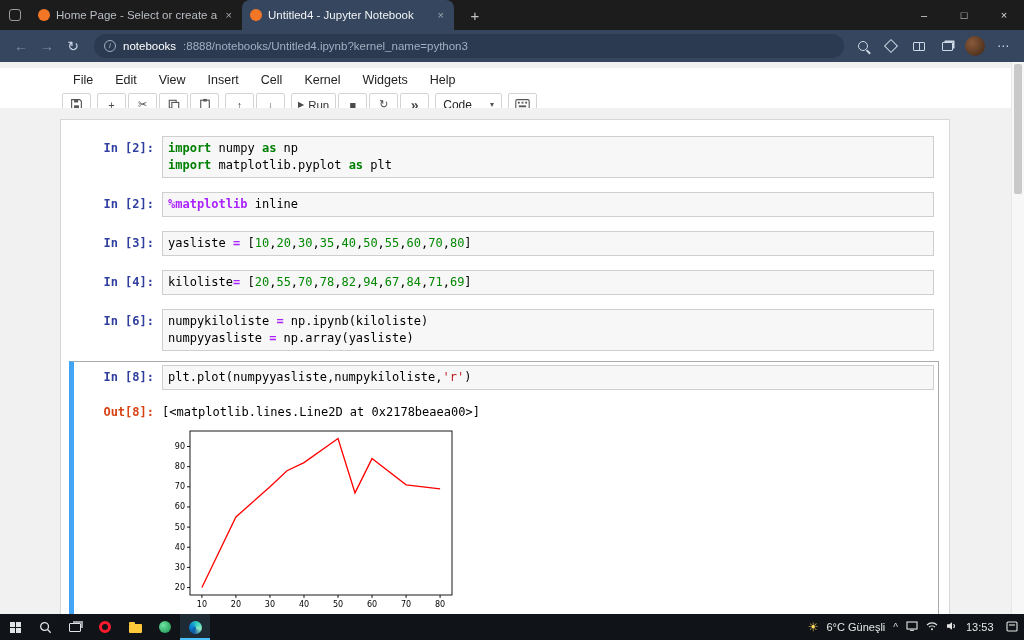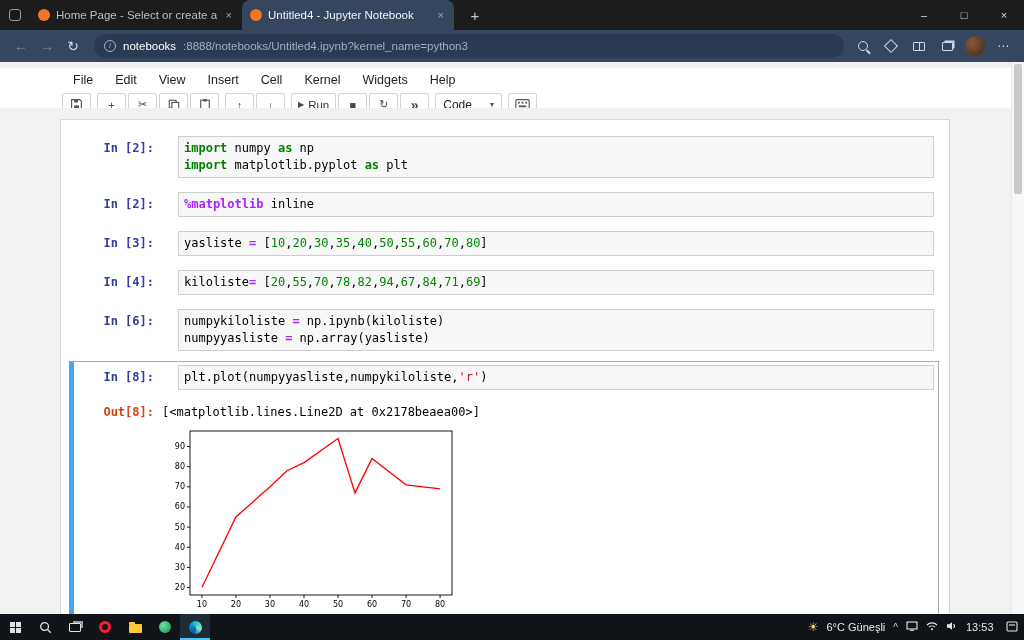--- a/index.html
+++ b/index.html
@@ -58,21 +58,21 @@
 
   
   .nbarea{position:absolute;left:0;top:108px;right:0;bottom:26px;background:#f1f1f1;overflow:hidden}
   .container{position:absolute;left:60px;top:11px;width:890px;height:560px;background:#fff;border:1px solid #d7d7d7;padding:12px 10px 10px 2px;overflow:hidden}
   .cell{border:1px solid transparent;border-left:5px solid transparent;padding:3px 4px;margin:0 0 6px 6px}
   .cell.selected{border-color:#ababab;border-left-color:#42A5F5}
   .cell-row{display:flex;align-items:flex-start}
   .prompt{width:76px;flex:none;text-align:right;font-family:"DejaVu Sans Mono","Liberation Mono",monospace;font-size:12px;line-height:17px;padding-top:4px;font-weight:bold}
   .in-prompt{color:#303F9F}
   .out-prompt{color:#D84315}
-  .input-box{flex:1;margin-left:24px;border:1px solid #cfcfcf;background:#f7f7f7;padding:3px 5px;font-family:"DejaVu Sans Mono","Liberation Mono",monospace;font-size:12px;line-height:17px;color:#000;min-height:25px}
+  .input-box{flex:1;margin-left:8px;border:1px solid #cfcfcf;background:#f7f7f7;padding:3px 5px;font-family:"DejaVu Sans Mono","Liberation Mono",monospace;font-size:12px;line-height:17px;color:#000;min-height:25px}
   .code-line{min-height:17px;white-space:pre}
   .tok-kw{color:#008000;font-weight:bold}
   .tok-num{color:#008800}
   .tok-str{color:#BA2121}
   .tok-op{color:#AA22FF;font-weight:bold}
   .tok-meta{color:#AA22FF;font-weight:bold}
   .out-row{display:flex;margin-top:10px}
   .out-text{margin-left:8px;font-family:"DejaVu Sans Mono","Liberation Mono",monospace;font-size:12px;line-height:17px;padding-top:4px;color:#000}
   .figure{margin-left:84px;margin-top:4px}
 

